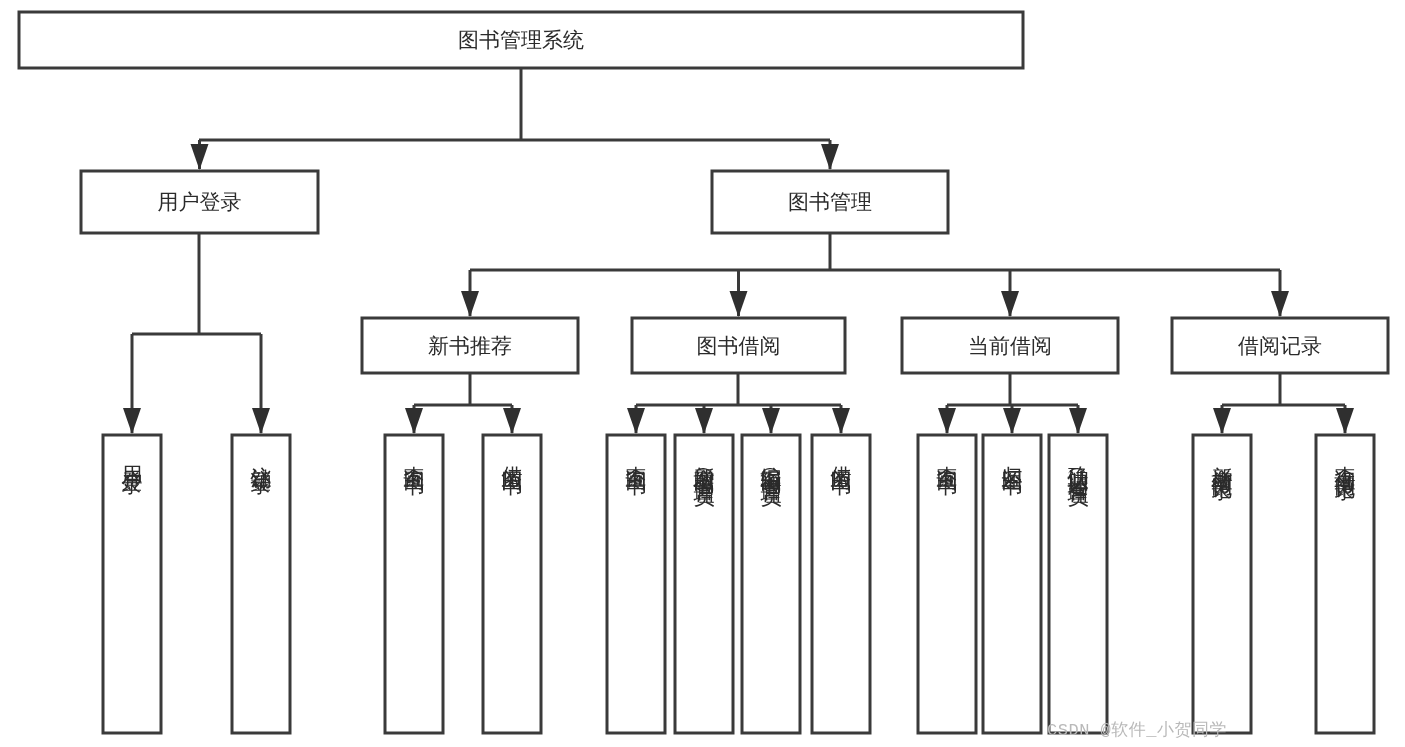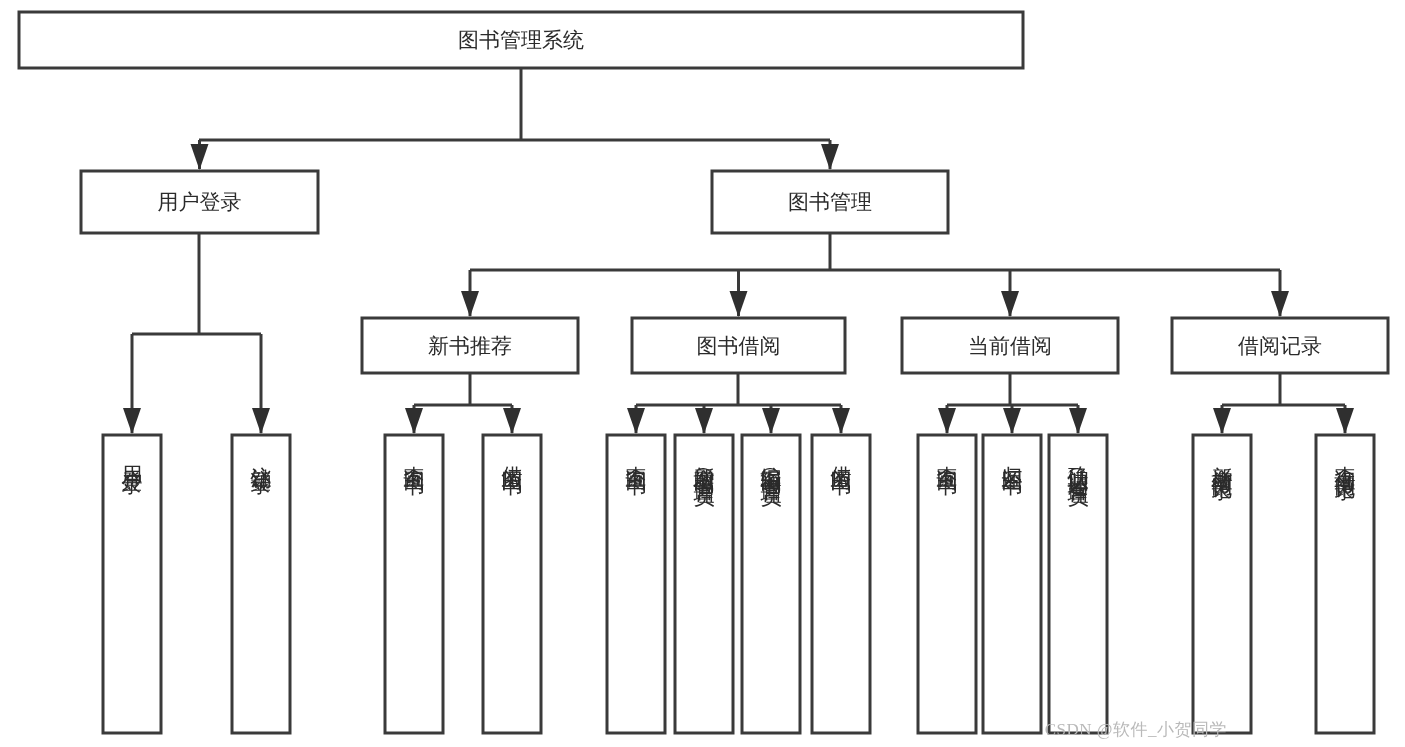--- a/index.html
+++ b/index.html
@@ -63,21 +63,21 @@
     font-size: 21px;
     line-height: 1.05;
     color: #2b2b2b;
     letter-spacing: 3px;
     white-space: nowrap;
   }
   .watermark {
     position: absolute;
     right: 8px;
     bottom: 6px;
-    font-family: Liberation Serif, serif;
+    font-family: Liberation Mono, monospace;
     font-size: 17px;
     color: #b9b9b9;
     letter-spacing: 0.5px;
     user-select: none;
   }
 </style>
 </head>
 <body>
 
 <div id="diagram-root">

